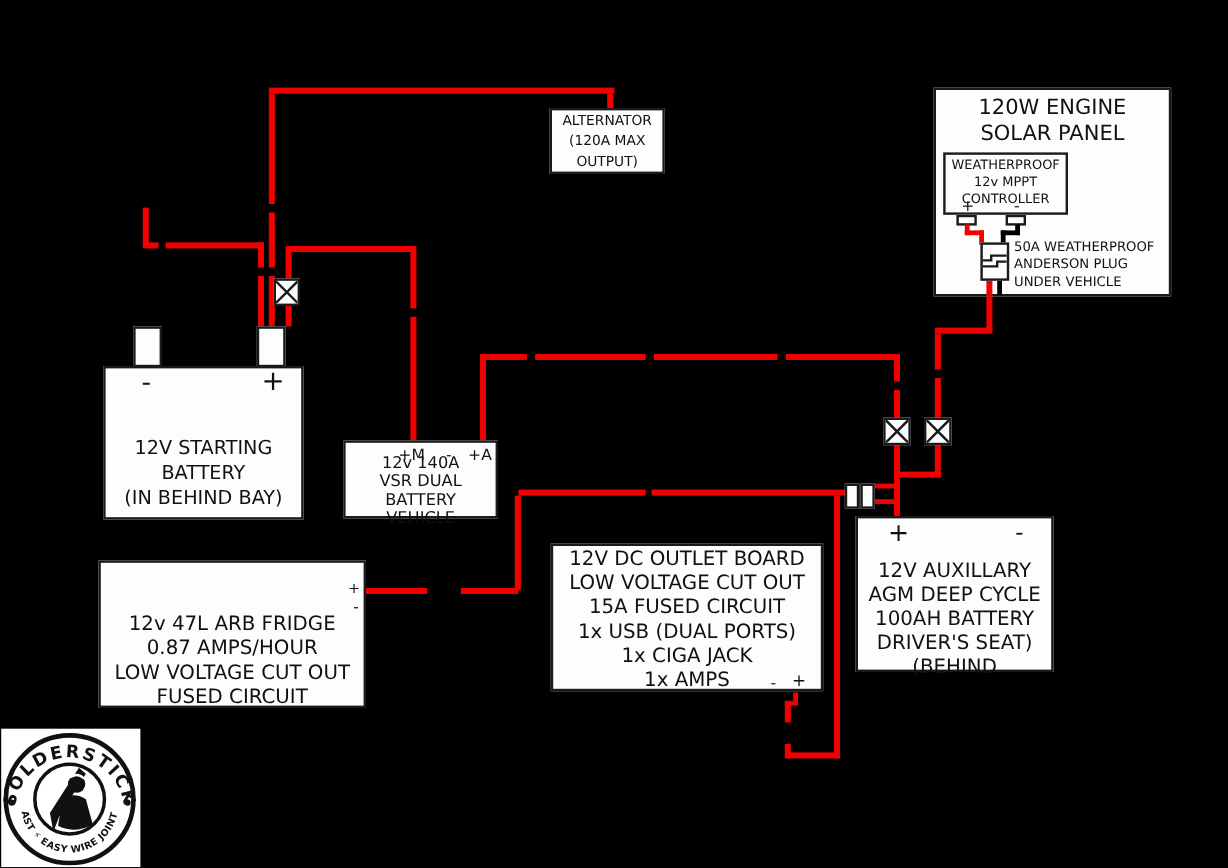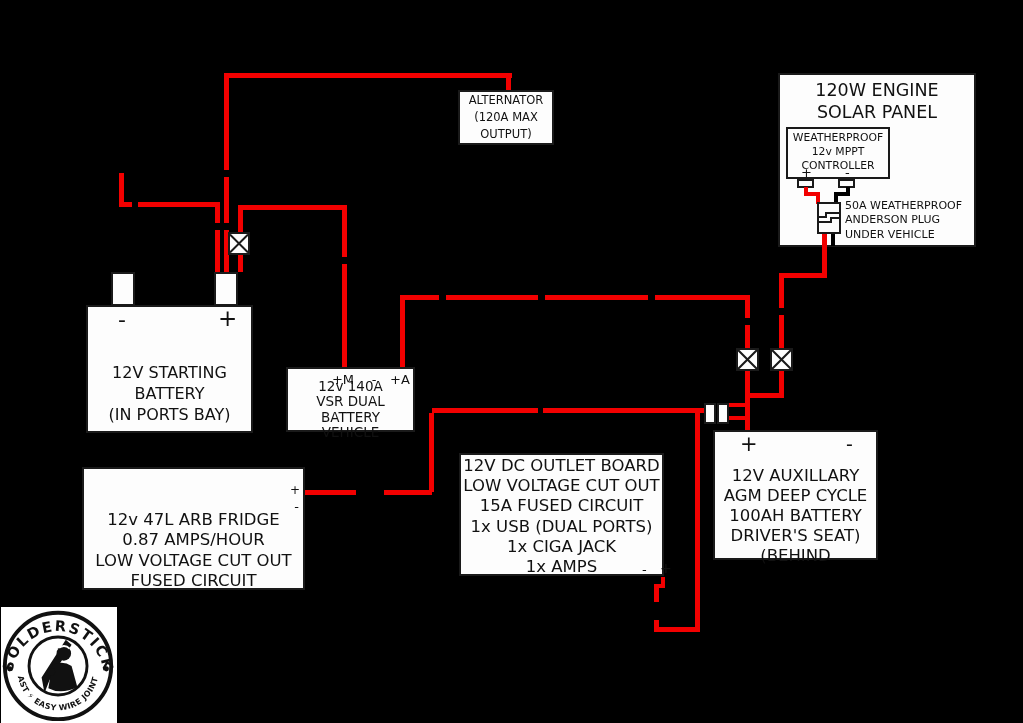--- a/index.html
+++ b/index.html
@@ -130,21 +130,21 @@
   </div>
 
   <div class="term" style="left:111px;top:272px;width:24px;height:34px"></div>
   <div class="term" style="left:214px;top:272px;width:24px;height:34px"></div>
   <div class="box" style="left:86px;top:305px;width:167px;height:128px">
     <span class="sign" style="left:30px;top:2px;font-size:22px">-</span>
     <span class="sign" style="left:130px;top:0px;font-size:23px">+</span>
     <div class="lines sbat">
       <span>12V STARTING</span>
       <span>BATTERY</span>
-      <span>(IN PORTS BAY)</span>
+      <span>(IN BEHIND BAY)</span>
     </div>
   </div>
 
   <div class="box" style="left:286px;top:367px;width:129px;height:65px">
     <div class="vsr-term">
       <span style="left:55px">+M</span>
       <span style="left:86px">-</span>
       <span style="left:112px">+A</span>
     </div>
     <div class="lines vsr-lines">
@@ -158,21 +158,21 @@
     <span class="sign" style="right:3px;left:auto;top:15px;font-size:12px">+</span>
     <span class="sign" style="right:4px;left:auto;top:31px;font-size:13px">-</span>
     <div class="lines fridge-lines">
       <span>12v 47L ARB FRIDGE</span>
       <span>0.87 AMPS/HOUR</span>
       <span>LOW VOLTAGE CUT OUT</span>
       <span>FUSED CIRCUIT</span>
     </div>
   </div>
 
-  <div class="box" style="left:459px;top:453px;width:205px;height:123px">
+  <div class="box" style="left:459px;top:453px;width:227px;height:123px">
     <div class="lines dc-lines">
       <span>12V DC OUTLET BOARD</span>
       <span>LOW VOLTAGE CUT OUT</span>
       <span>15A FUSED CIRCUIT</span>
       <span>1x USB (DUAL PORTS)</span>
       <span>1x CIGA JACK</span>
       <span>1x AMPS</span>
     </div>
     <span class="sign" style="left:181px;top:108px;font-size:13px">-</span>
     <span class="sign" style="left:199px;top:106px;font-size:14px">+</span>

